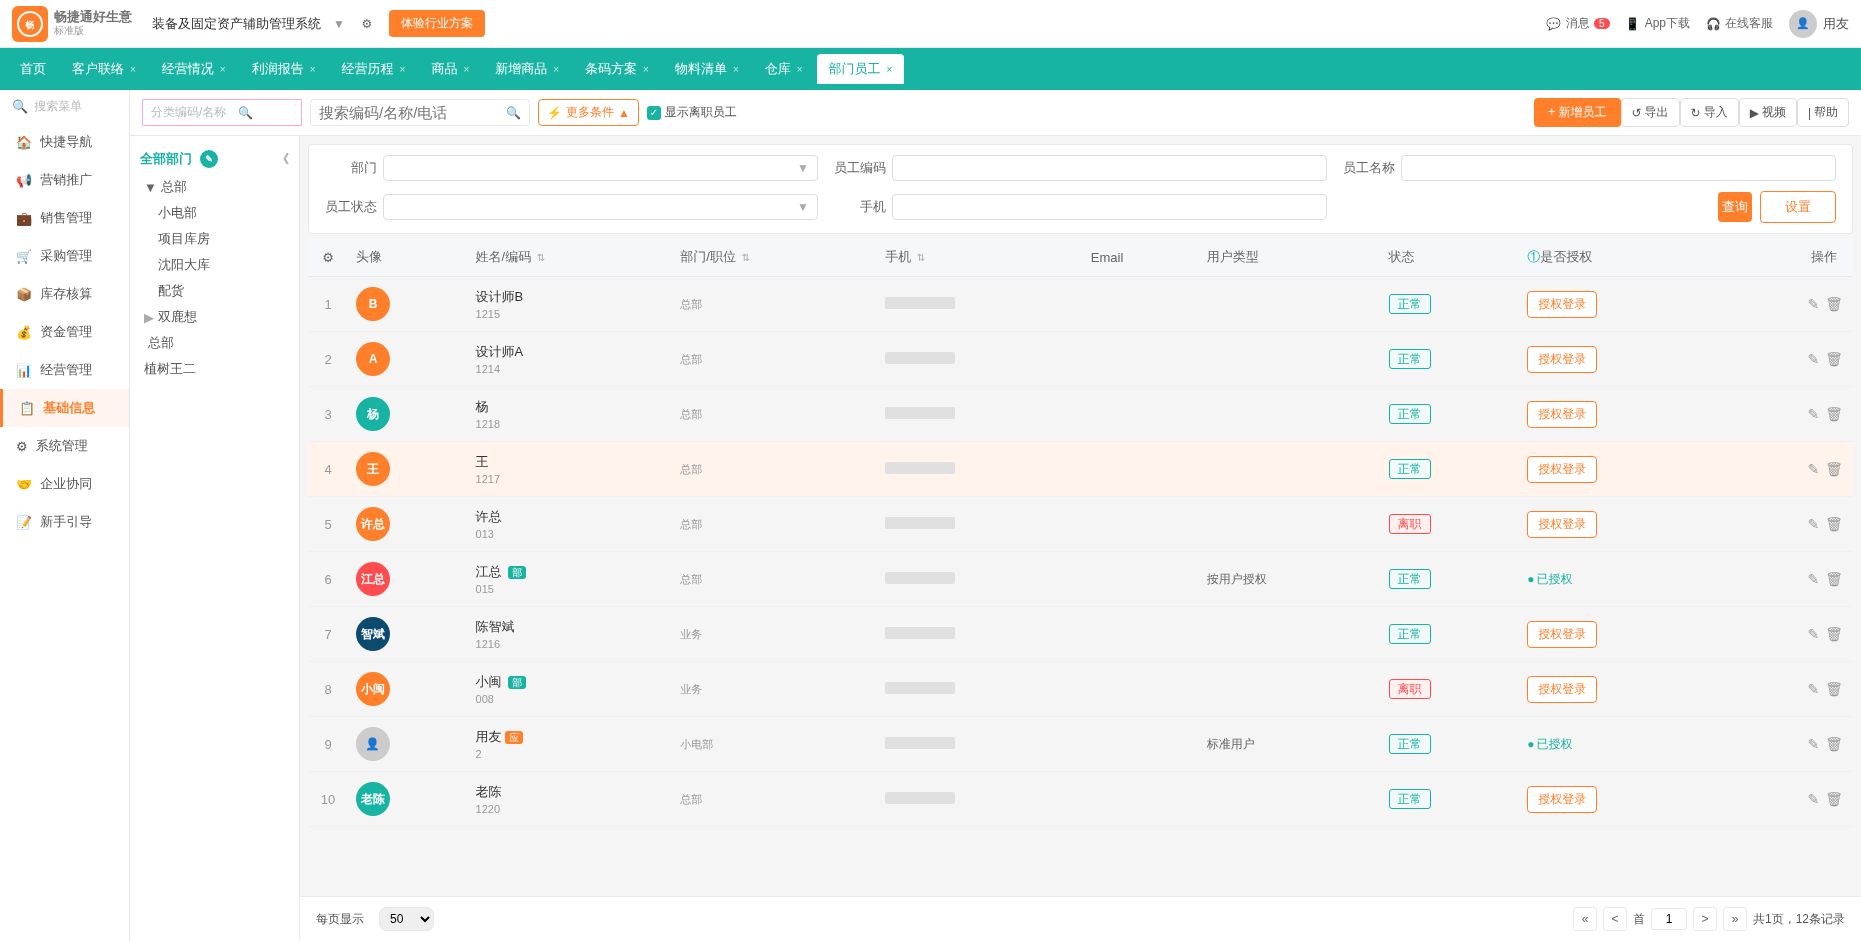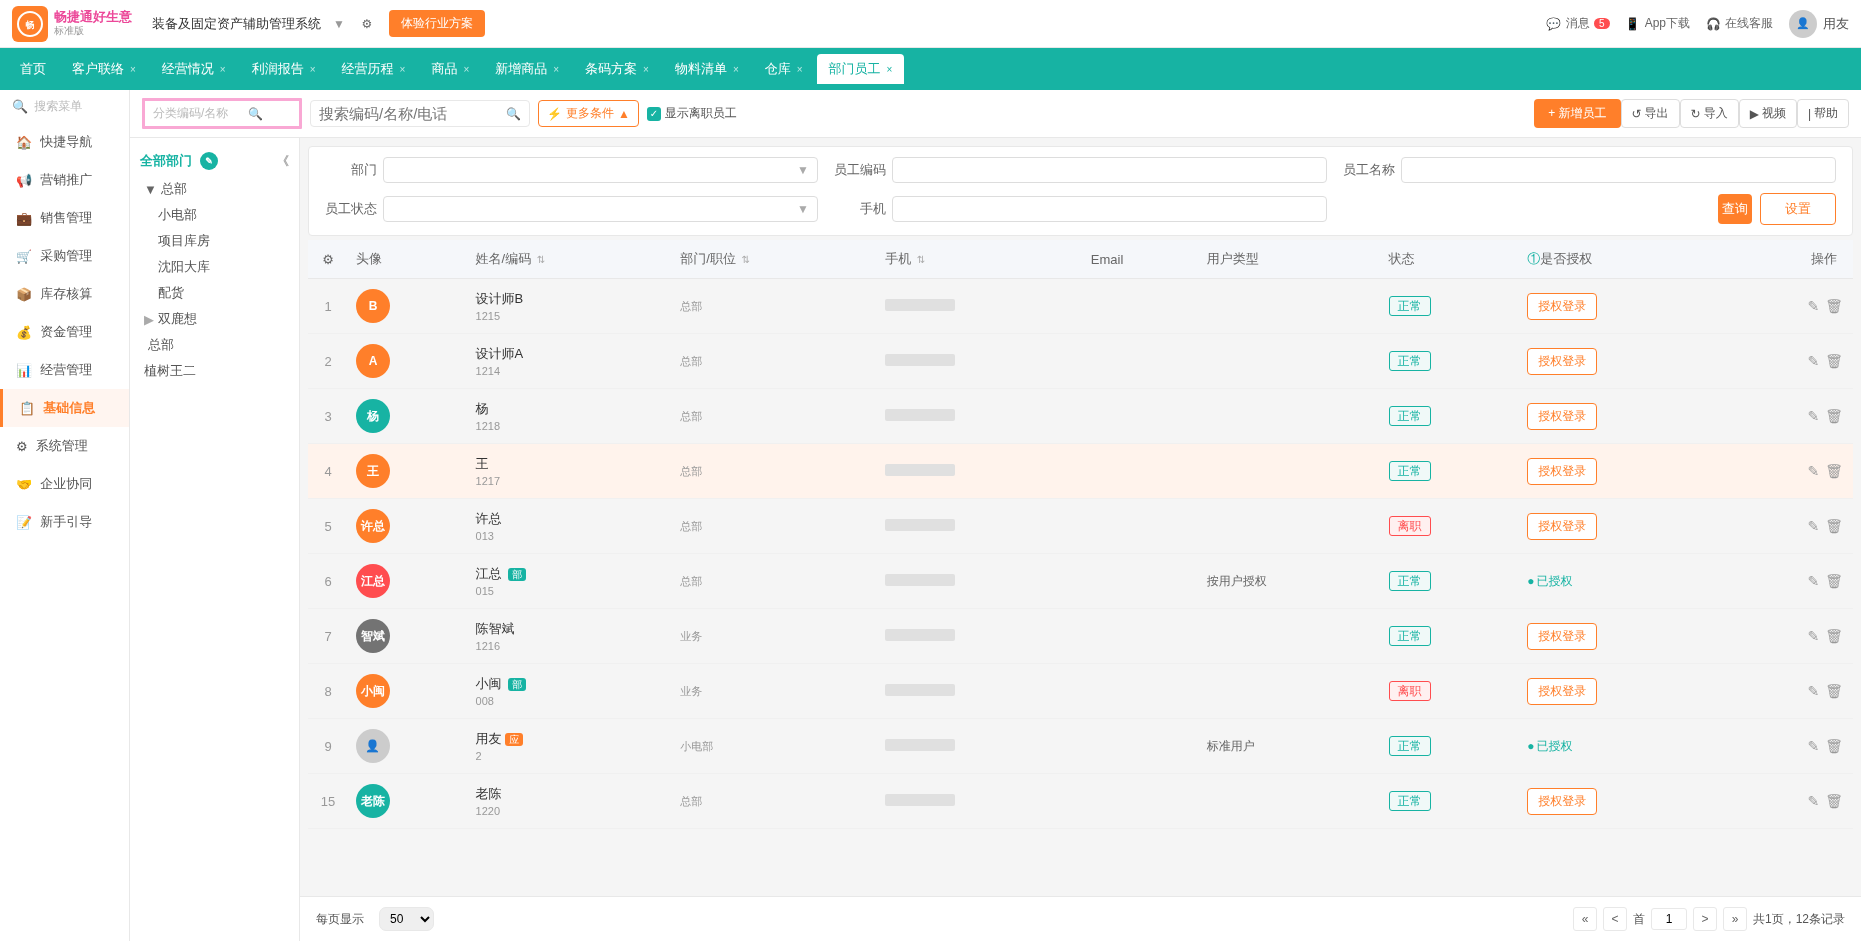--- a/index.html
+++ b/index.html
@@ -3,21 +3,21 @@
   <meta charset="utf-8">
   <style>
     * { box-sizing: border-box; margin: 0; padding: 0; }
     body { font-family: "Microsoft YaHei", "PingFang SC", sans-serif; font-size: 12px; background: #f5f5f5; color: #333; }
 
     
     .top-bar { display: flex; align-items: center; background: #fff; height: 48px; padding: 0 12px; border-bottom: 1px solid #e8e8e8; justify-content: space-between; }
     .top-bar-left { display: flex; align-items: center; gap: 8px; }
     .logo-area { display: flex; align-items: center; gap: 6px; }
     .logo-icon { width: 36px; height: 36px; background: #ff7f2a; border-radius: 6px; display: flex; align-items: center; justify-content: center; color: #fff; font-size: 10px; font-weight: bold; }
-    .logo-text { font-size: 13px; color: #ec4899; font-weight: bold; line-height: 1.2; }
+    .logo-text { font-size: 13px; color: #737373; font-weight: bold; line-height: 1.2; }
     .logo-sub { font-size: 10px; color: #999; }
     .system-title { font-size: 13px; color: #333; margin-left: 12px; }
     .title-arrow { color: #999; margin-left: 4px; }
     .settings-icon-btn { width: 28px; height: 28px; display: flex; align-items: center; justify-content: center; cursor: pointer; color: #666; }
     .trial-btn { background: #ff7f2a; color: #fff; border: none; border-radius: 4px; padding: 5px 12px; cursor: pointer; font-size: 12px; }
     .top-bar-right { display: flex; align-items: center; gap: 16px; }
     .top-right-item { display: flex; align-items: center; gap: 4px; color: #666; cursor: pointer; font-size: 12px; }
     .badge { background: #ff4d4f; color: #fff; border-radius: 10px; padding: 0 5px; font-size: 10px; min-width: 16px; text-align: center; }
     .avatar { width: 28px; height: 28px; border-radius: 50%; background: #ccc; display: flex; align-items: center; justify-content: center; color: #fff; font-size: 11px; }
 
@@ -34,21 +34,21 @@
     
     .sidebar { width: 130px; background: #fff; border-right: 1px solid #e8e8e8; overflow-y: auto; flex-shrink: 0; }
     .sidebar-item { display: flex; align-items: center; gap: 8px; padding: 10px 16px; cursor: pointer; color: #555; font-size: 13px; }
     .sidebar-item.active { background: #fff5f0; color: #ff7f2a; border-left: 3px solid #ff7f2a; }
 
     
     .content-area { flex: 1; display: flex; flex-direction: column; overflow: hidden; }
 
     
     .search-bar { display: flex; align-items: center; padding: 8px 12px; background: #fff; border-bottom: 1px solid #e8e8e8; gap: 8px; }
-    .search-classify { display: flex; align-items: center; border: 3px solid #f9a8d4; border-radius: 1px; padding: 4px 8px; gap: 20px; width: 160px; cursor: pointer; color: #999; }
+    .search-classify { display: flex; align-items: center; border: 1px solid #f9a8d4; border-radius: 1px; padding: 4px 8px; gap: 12px; width: 160px; cursor: pointer; color: #999; }
     .search-input-wrap { display: flex; align-items: center; border: 1px solid #e8e8e8; border-radius: 4px; padding: 4px 8px; gap: 4px; width: 220px; }
     .search-input-wrap input { border: none; outline: none; font-size: 15px; color: #333; width: 100%; background: transparent; }
     .filter-btn { display: flex; align-items: center; gap: 4px; color: #ff7f2a; cursor: pointer; font-size: 12px; border: 1px solid #ff7f2a; border-radius: 4px; padding: 4px 8px; }
     .show-resigned { display: flex; align-items: center; gap: 4px; color: #555; cursor: pointer; font-size: 12px; }
     .checkbox-custom { width: 14px; height: 14px; background: #17b3a3; border-radius: 3px; display: flex; align-items: center; justify-content: center; color: #fff; font-size: 10px; }
     .action-btns { margin-left: auto; display: flex; align-items: center; gap: 0; }
     .btn-add { background: #ff7f2a; color: #fff; border: none; border-radius: 4px; padding: 6px 14px; cursor: pointer; font-size: 12px; white-space: nowrap; }
     .btn-outline { color: #555; border: 1px solid #ddd; border-radius: 4px; padding: 5px 10px; cursor: pointer; font-size: 12px; background: #fff; display: flex; align-items: center; gap: 3px; }
 
     
@@ -567,21 +567,21 @@
       <td style="text-align:right;padding-right:10px;">
         <div class="action-icons" style="justify-content:flex-end;">
           <span class="action-icon">✎</span>
           <span class="action-icon">🗑</span>
         </div>
       </td>
     </tr>
                 <tr>
       <td style="text-align:center;color:#999;font-size:13px;">7</td>
       <td>
-        <div class="avatar-circle" style="background:#737373;text-align:center;">智斌</div>
+        <div class="avatar-circle" style="background:#0c4a6e;text-align:center;">智斌</div>
       </td>
       <td>
         <div class="name-code">
           <span class="employee-name">陈智斌</span>
           <span class="employee-code">1216</span>
         </div>
       </td>
       <td>
         <span class="dept-badge">业务</span>
       </td>
@@ -661,21 +661,21 @@
       </td>
       <td><span class="authorized-text"><span class="authorized-dot">●</span>已授权</span></td>
       <td style="text-align:right;padding-right:10px;">
         <div class="action-icons" style="justify-content:flex-end;">
           <span class="action-icon">✎</span>
           <span class="action-icon">🗑</span>
         </div>
       </td>
     </tr>
                 <tr>
-      <td style="text-align:center;color:#999;font-size:13px;">15</td>
+      <td style="text-align:center;color:#999;font-size:13px;">10</td>
       <td>
         <div class="avatar-circle" style="background:#17b3a3;">老陈</div>
       </td>
       <td>
         <div class="name-code">
           <span class="employee-name">老陈</span>
           <span class="employee-code">1220</span>
         </div>
       </td>
       <td>

